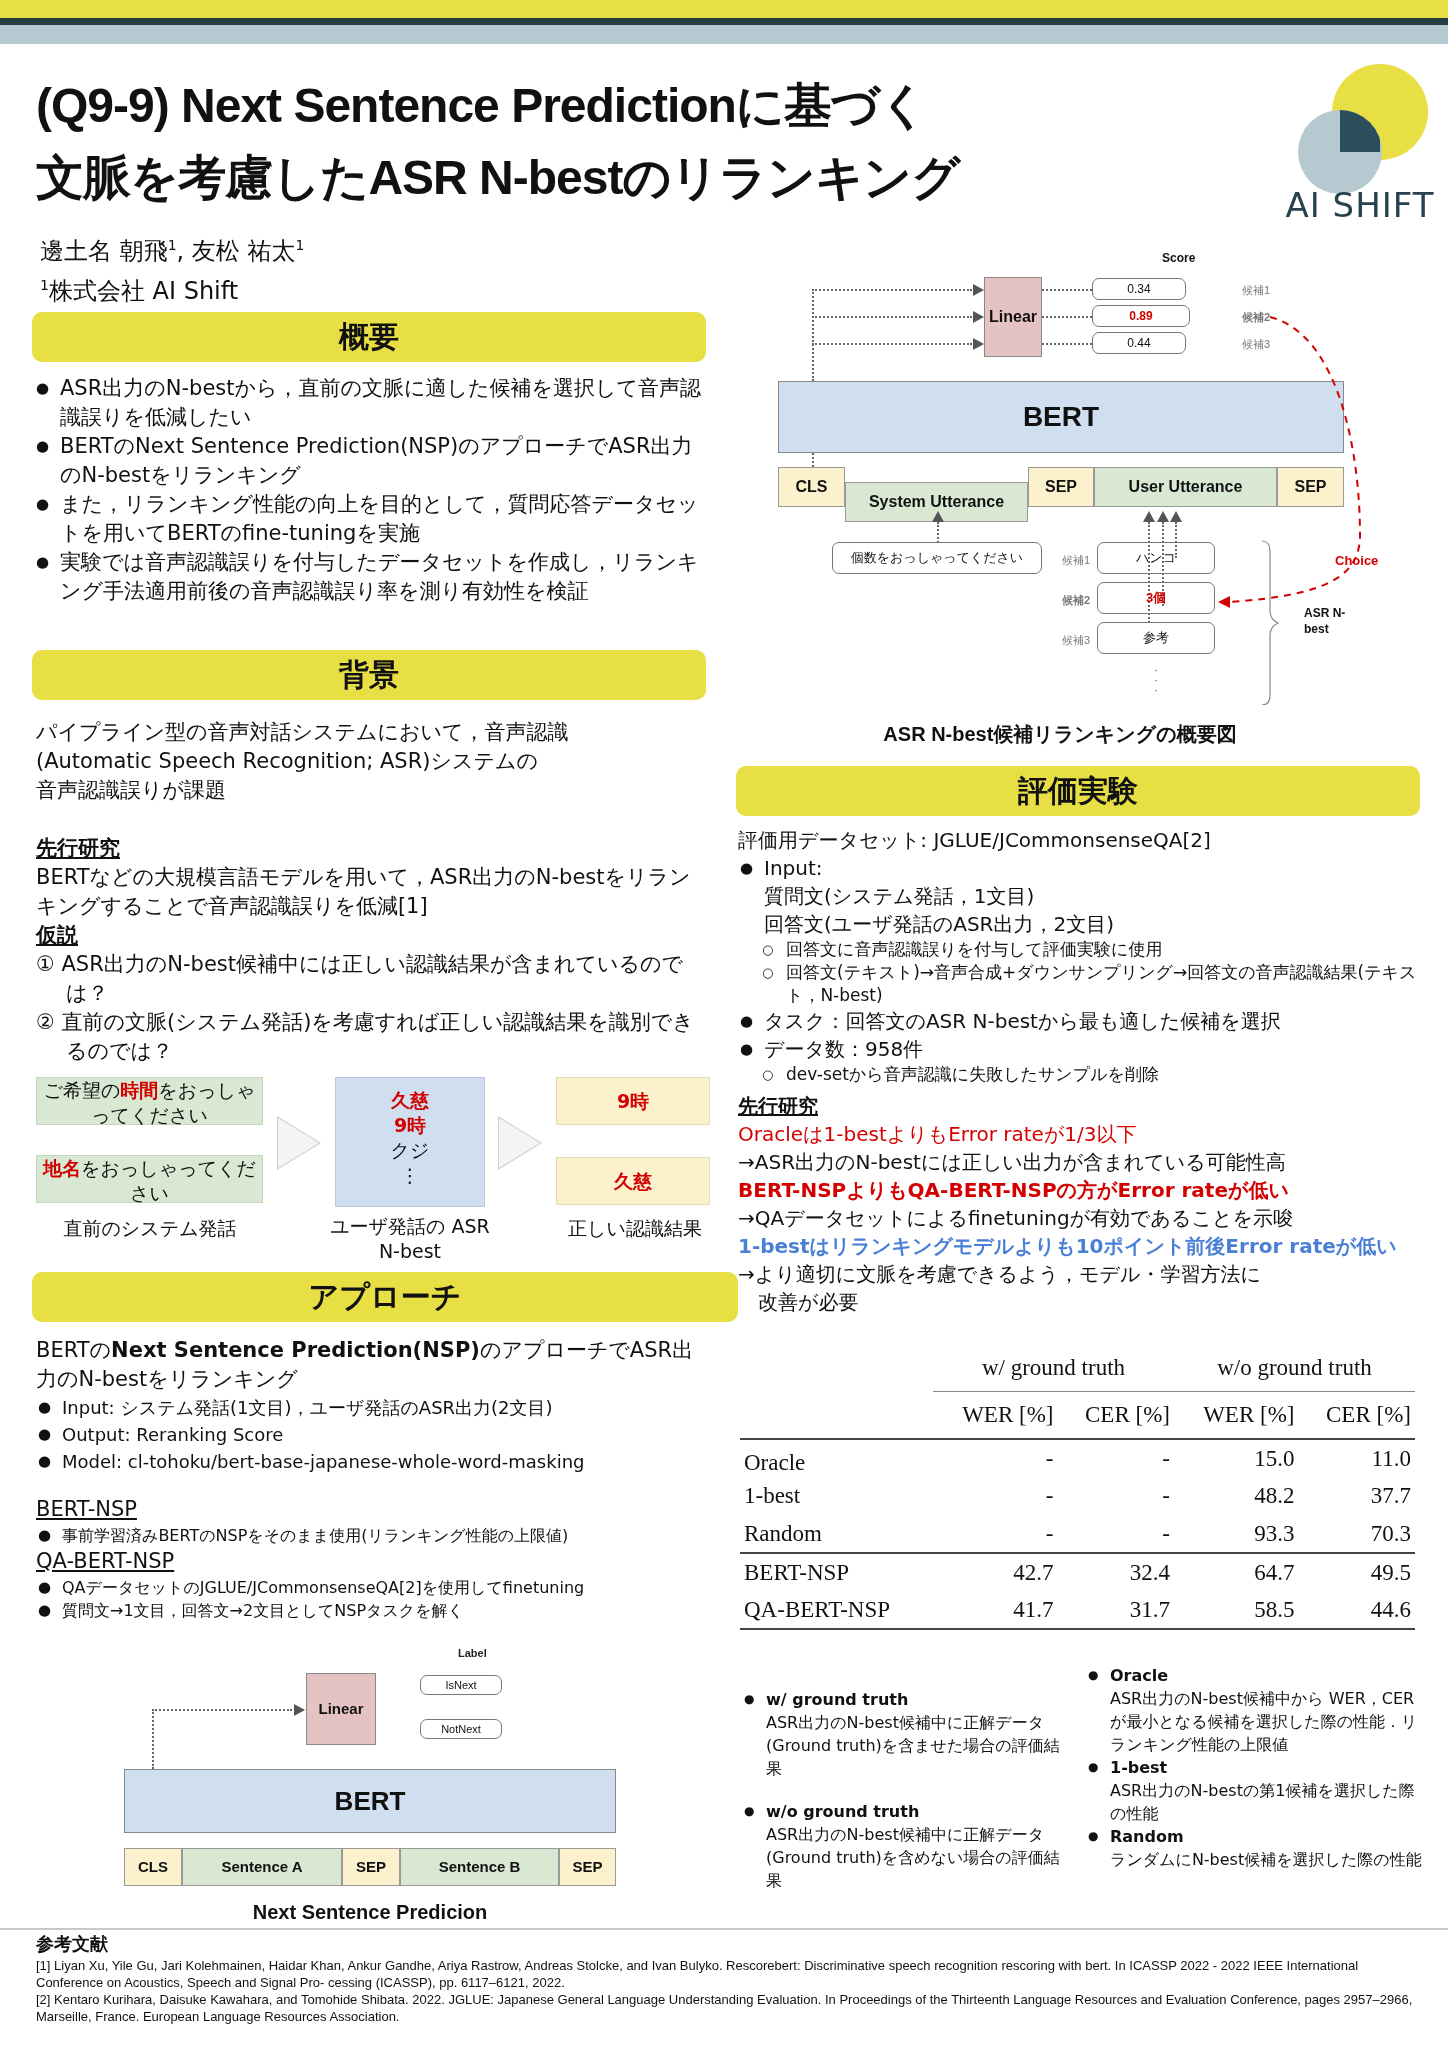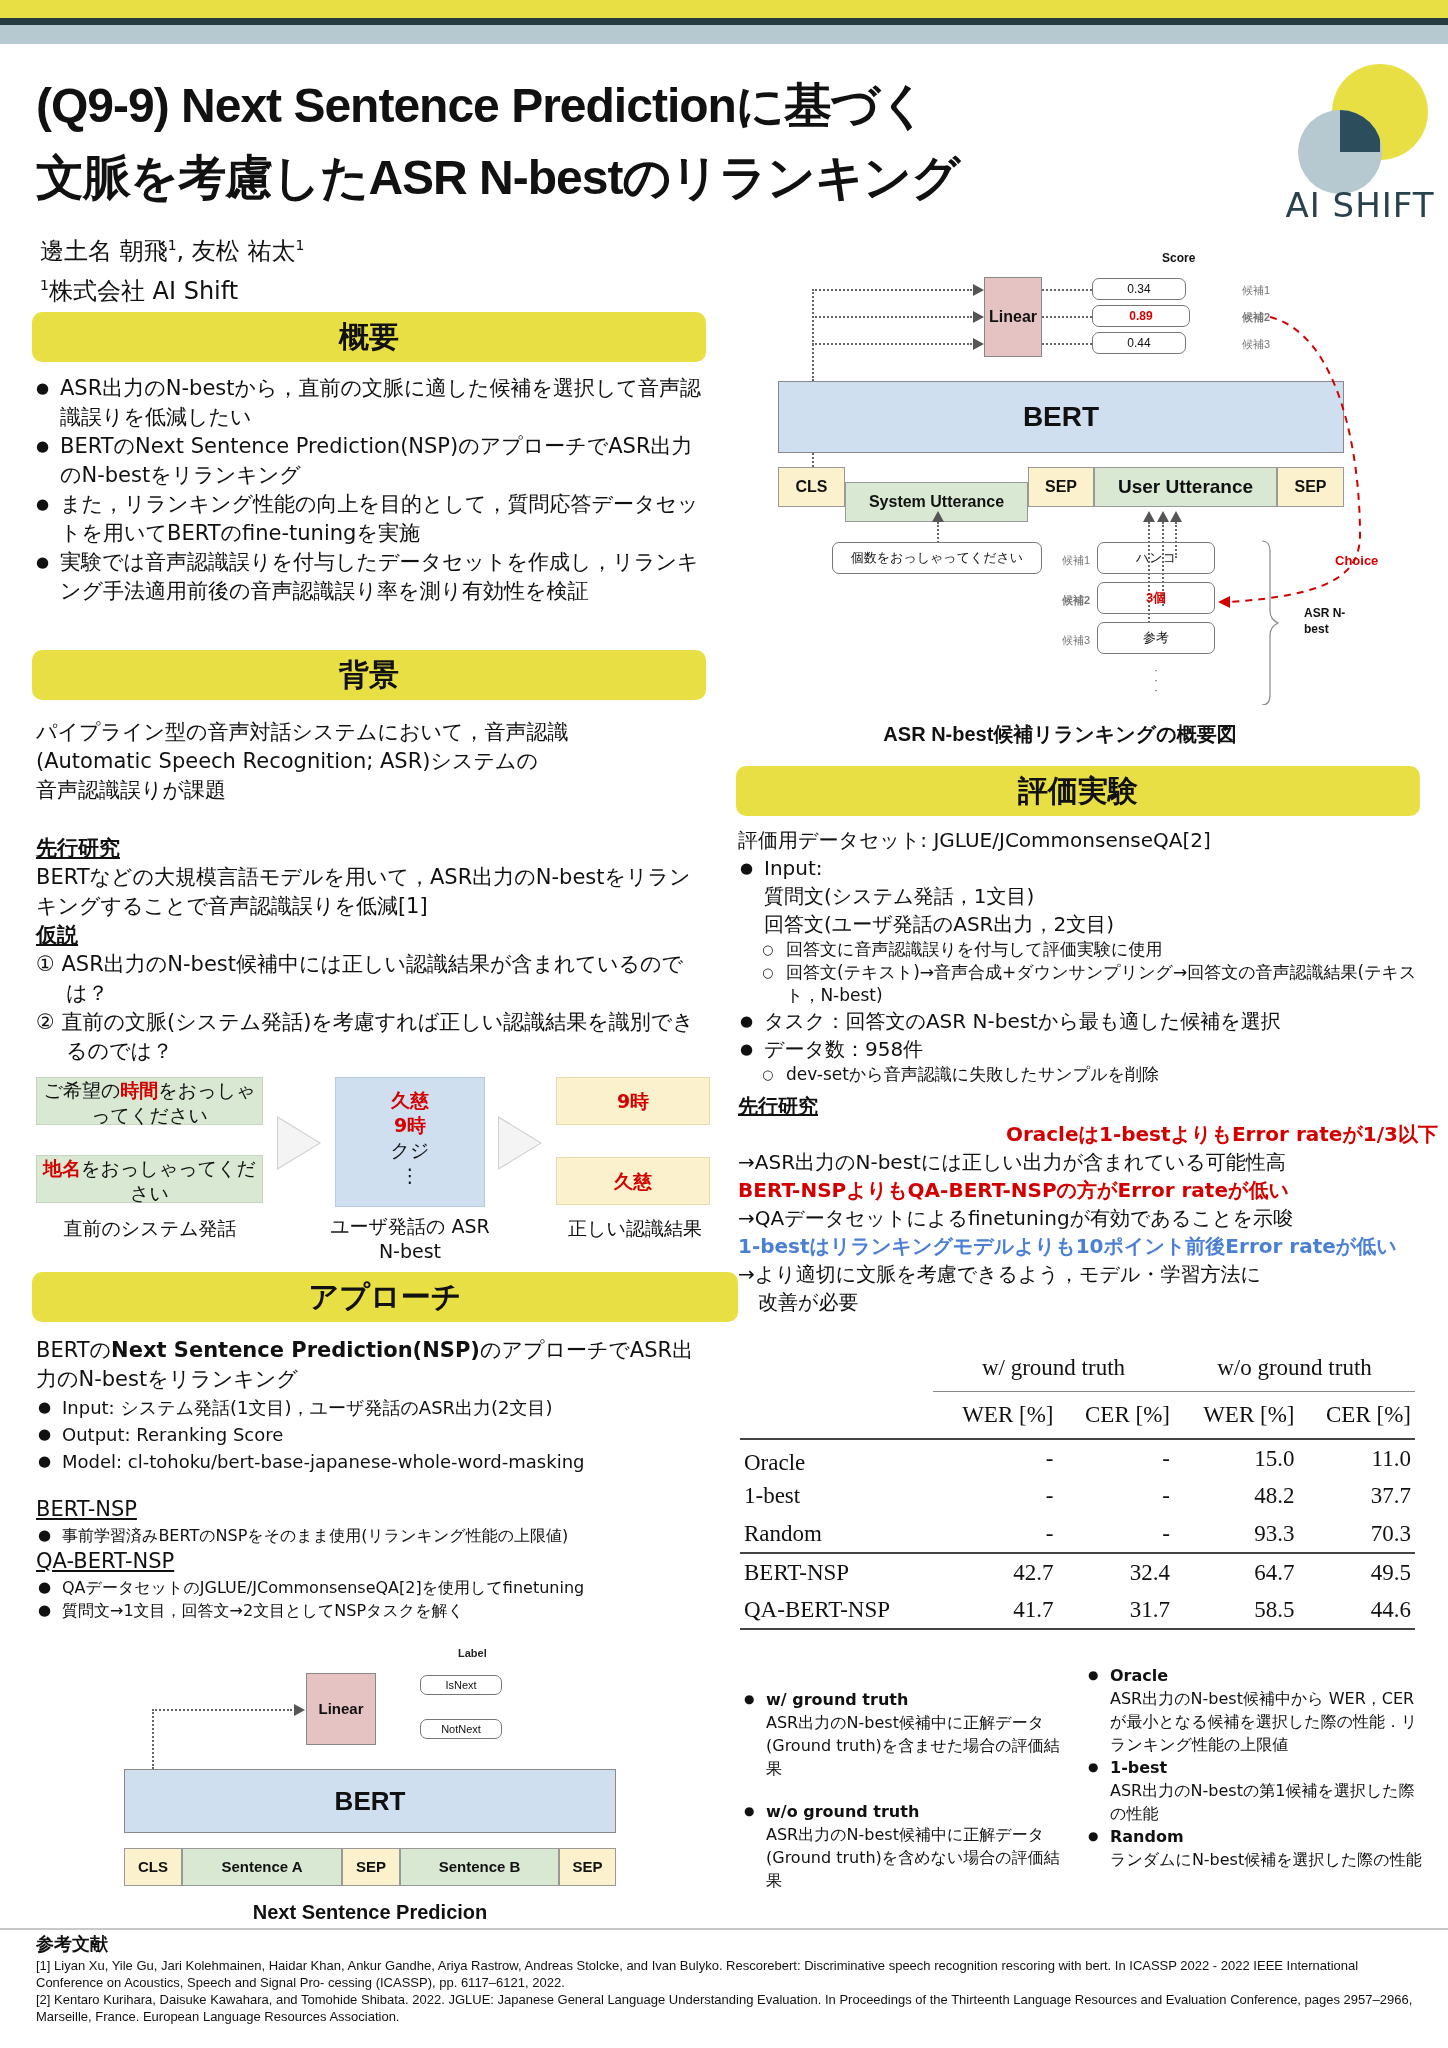--- a/index.html
+++ b/index.html
@@ -201,21 +201,21 @@
   <div class="rbox" style="left:322px; top:87px; width:94px; height:22px; font-size:12px; line-height:20px;">0.44</div>
   <div class="small-grey" style="left:472px; top:38px;">候補1</div>
   <div class="small-grey red bold" style="left:472px; top:65px;">候補2</div>
   <div class="small-grey" style="left:472px; top:92px;">候補3</div>
 
   <div class="box bertb" style="left:8px; top:136px; width:566px; height:72px; line-height:70px; font-size:28px;">BERT</div>
   <div class="dotv" style="left:42px; top:208px; height:14px;"></div>
   <div class="tok y" style="left:8px; top:222px; width:67px; height:40px; line-height:38px; font-size:16px;">CLS</div>
   <div class="tok g" style="left:75px; top:222px; width:183px; height:40px; line-height:38px; font-size:16px;margin-top:15px;">System Utterance</div>
   <div class="tok y" style="left:258px; top:222px; width:66px; height:40px; line-height:38px; font-size:16px;">SEP</div>
-  <div class="tok g" style="left:324px; top:222px; width:183px; height:40px; line-height:38px; font-size:19px;">User Utterance</div>
+  <div class="tok g" style="left:324px; top:222px; width:183px; height:40px; line-height:38px; font-size:16px;">User Utterance</div>
   <div class="tok y" style="left:507px; top:222px; width:67px; height:40px; line-height:38px; font-size:16px;">SEP</div>
 
   <div class="arr-u" style="left:162px; top:266px;"></div>
   <div class="dotv" style="left:167px; top:277px; height:24px;"></div>
   <div class="rbox" style="left:62px; top:297px; width:210px; height:32px; font-size:13px; line-height:30px;">個数をおっしゃってください</div>
 
   <div class="arr-u" style="left:373px; top:266px;"></div>
   <div class="arr-u" style="left:387px; top:266px;"></div>
   <div class="arr-u" style="left:400px; top:266px;"></div>
   <div class="dotv" style="left:378px; top:277px; height:124px;"></div>
@@ -255,21 +255,21 @@
   </ul>
   <ul>
     <li>タスク：回答文のASR N-bestから最も適した候補を選択</li>
     <li>データ数：958件</li>
   </ul>
   <ul class="sub">
     <li>dev-setから音声認識に失敗したサンプルを削除</li>
   </ul>
   <div style="height:6px"></div>
   <div class="u">先行研究</div>
-  <div class="red bold" style="font-weight:bold;text-align:right;">Oracleは1-bestよりもError rateが1/3以下</div>
+  <div class="red bold" style="font-weight:normal;">Oracleは1-bestよりもError rateが1/3以下</div>
   <div>→ASR出力のN-bestには正しい出力が含まれている可能性高</div>
   <div class="red bold">BERT-NSPよりもQA-BERT-NSPの方がError rateが低い</div>
   <div>→QAデータセットによるfinetuningが有効であることを示唆</div>
   <div class="blue bold">1-bestはリランキングモデルよりも10ポイント前後Error rateが低い</div>
   <div>→より適切に文脈を考慮できるよう，モデル・学習方法に</div>
   <div>　改善が必要</div>
 </div>
 
 <table class="restab">
   <tbody>

